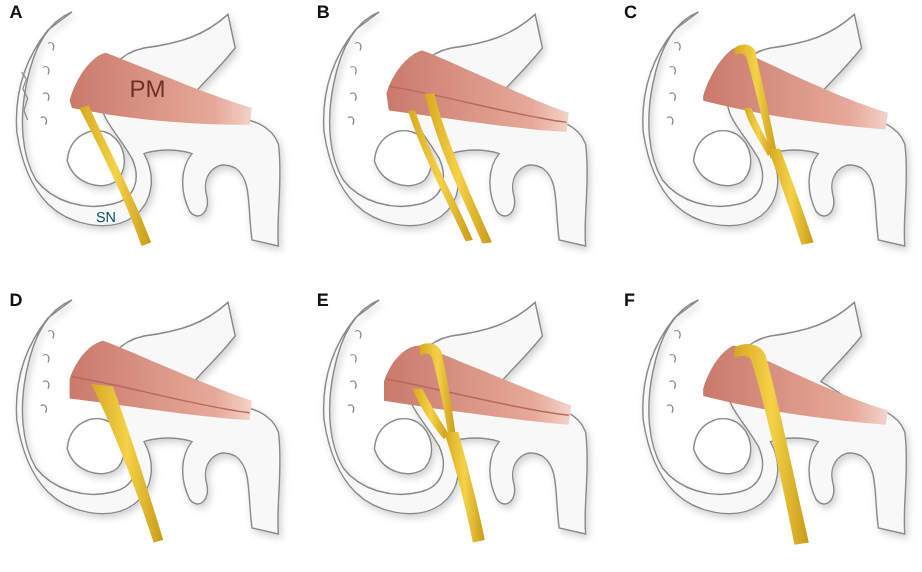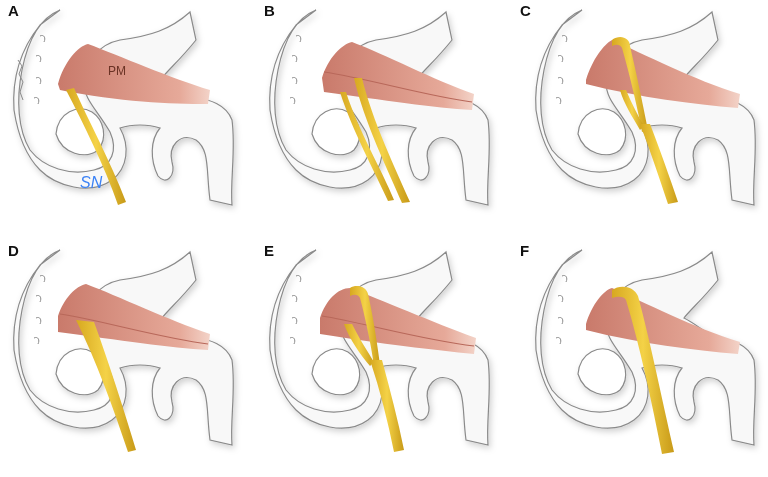--- a/index.html
+++ b/index.html
@@ -1,22 +1,22 @@
 <!DOCTYPE html>
 <html><head>
 <meta charset="utf-8">
 <style>
   html, body { margin: 0; padding: 0; background: #ffffff; }
   body { width: 768px; height: 477px; overflow: hidden; font-family: "Liberation Sans", sans-serif; }
   .figure { position: relative; width: 768px; height: 477px; }
   .panel { position: absolute; width: 256px; height: 238px; }
   .panel svg { position: absolute; left: 0; top: 0; width: 256px; height: 238px; }
   .panel-label { position: absolute; left: 8px; top: 2px; font-weight: bold; font-size: 15px; color: #111; z-index: 2; }
-  .pm-label { position: absolute; font-size: 12px; color: #6b3325; z-index: 2; }
-  .sn-label { position: absolute; font-size: 16px; color: #3b82f6; z-index: 2; font-style: italic; }
+  .pm-label { position: absolute; font-size: 20px; color: #6b3325; z-index: 2; }
+  .sn-label { position: absolute; font-size: 12px; color: #0c4a6e; z-index: 2; }
 </style>
 </head>
 <body>
 
 <div class="figure">
 
   <div class="panel" style="left:0;top:0">
     <div class="panel-label">A</div>
     <svg viewBox="0 0 256 238">
       <defs>

